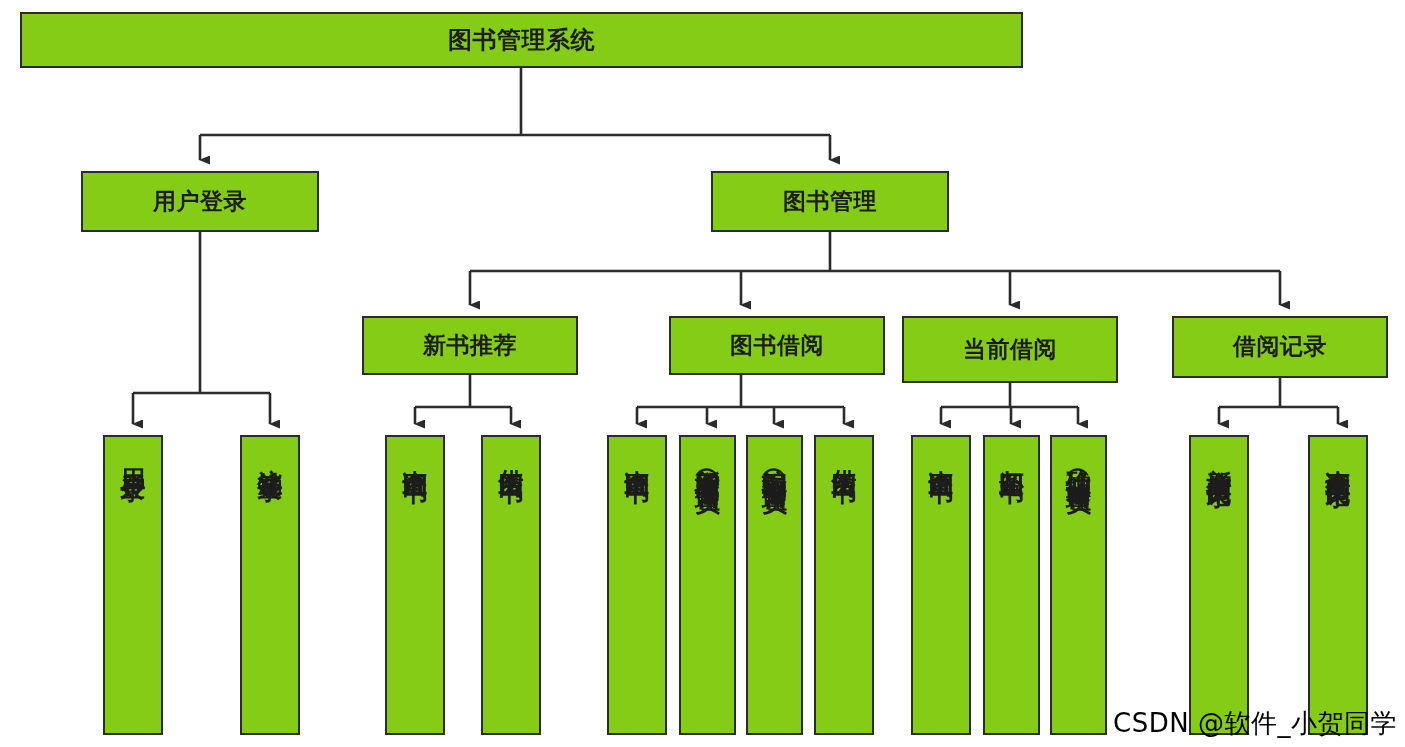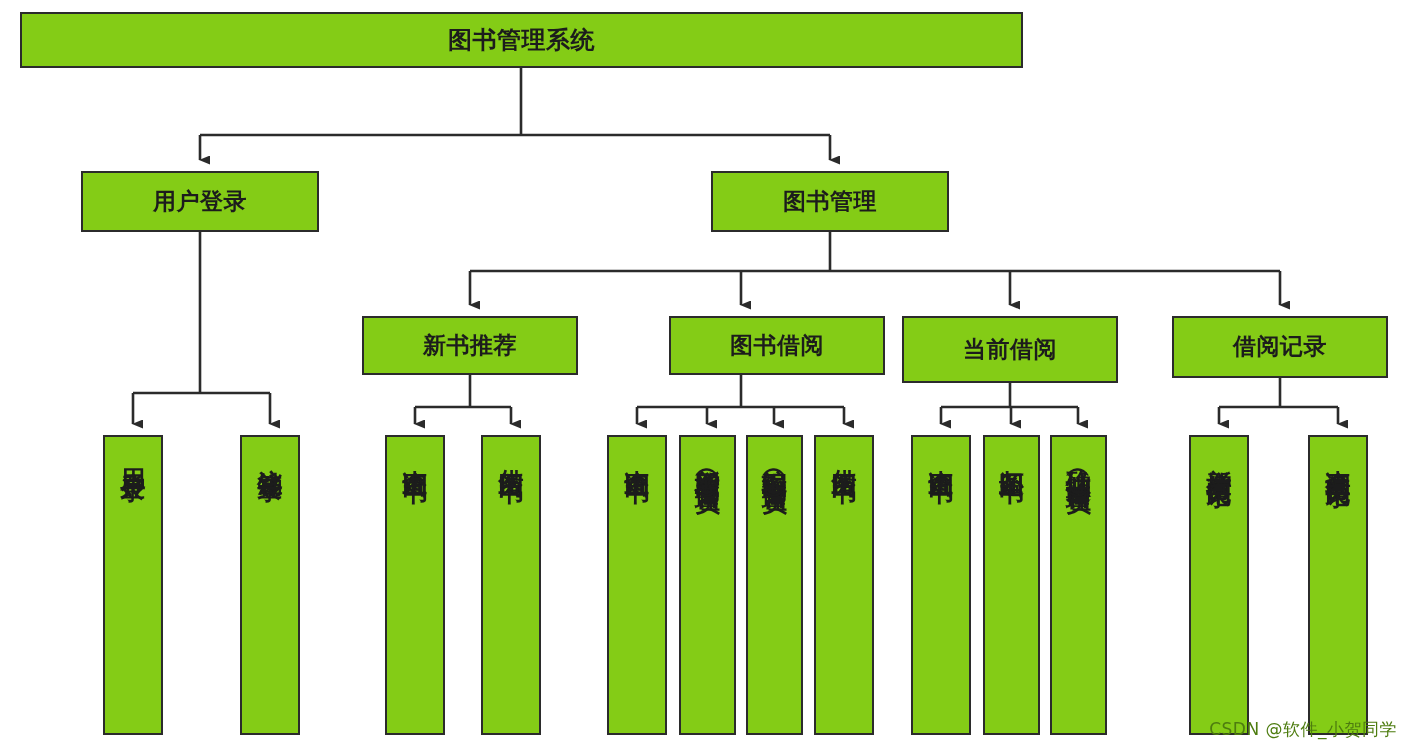--- a/index.html
+++ b/index.html
@@ -63,22 +63,22 @@
     writing-mode: vertical-rl;
     text-orientation: upright;
     font-size: 25px;
     letter-spacing: 3px;
     line-height: 1;
   }
   .watermark {
     position: absolute;
     right: 8px;
     bottom: 6px;
-    font-size: 17px;
-    color: #4d7c0f;
+    font-size: 26px;
+    color: #000000;
     letter-spacing: 0.5px;
     z-index: 5;
     white-space: nowrap;
     font-family: "DejaVu Sans", "Liberation Sans", sans-serif;
   }
 </style>
 </head>
 <body>
 
 <div id="diagram-canvas">

